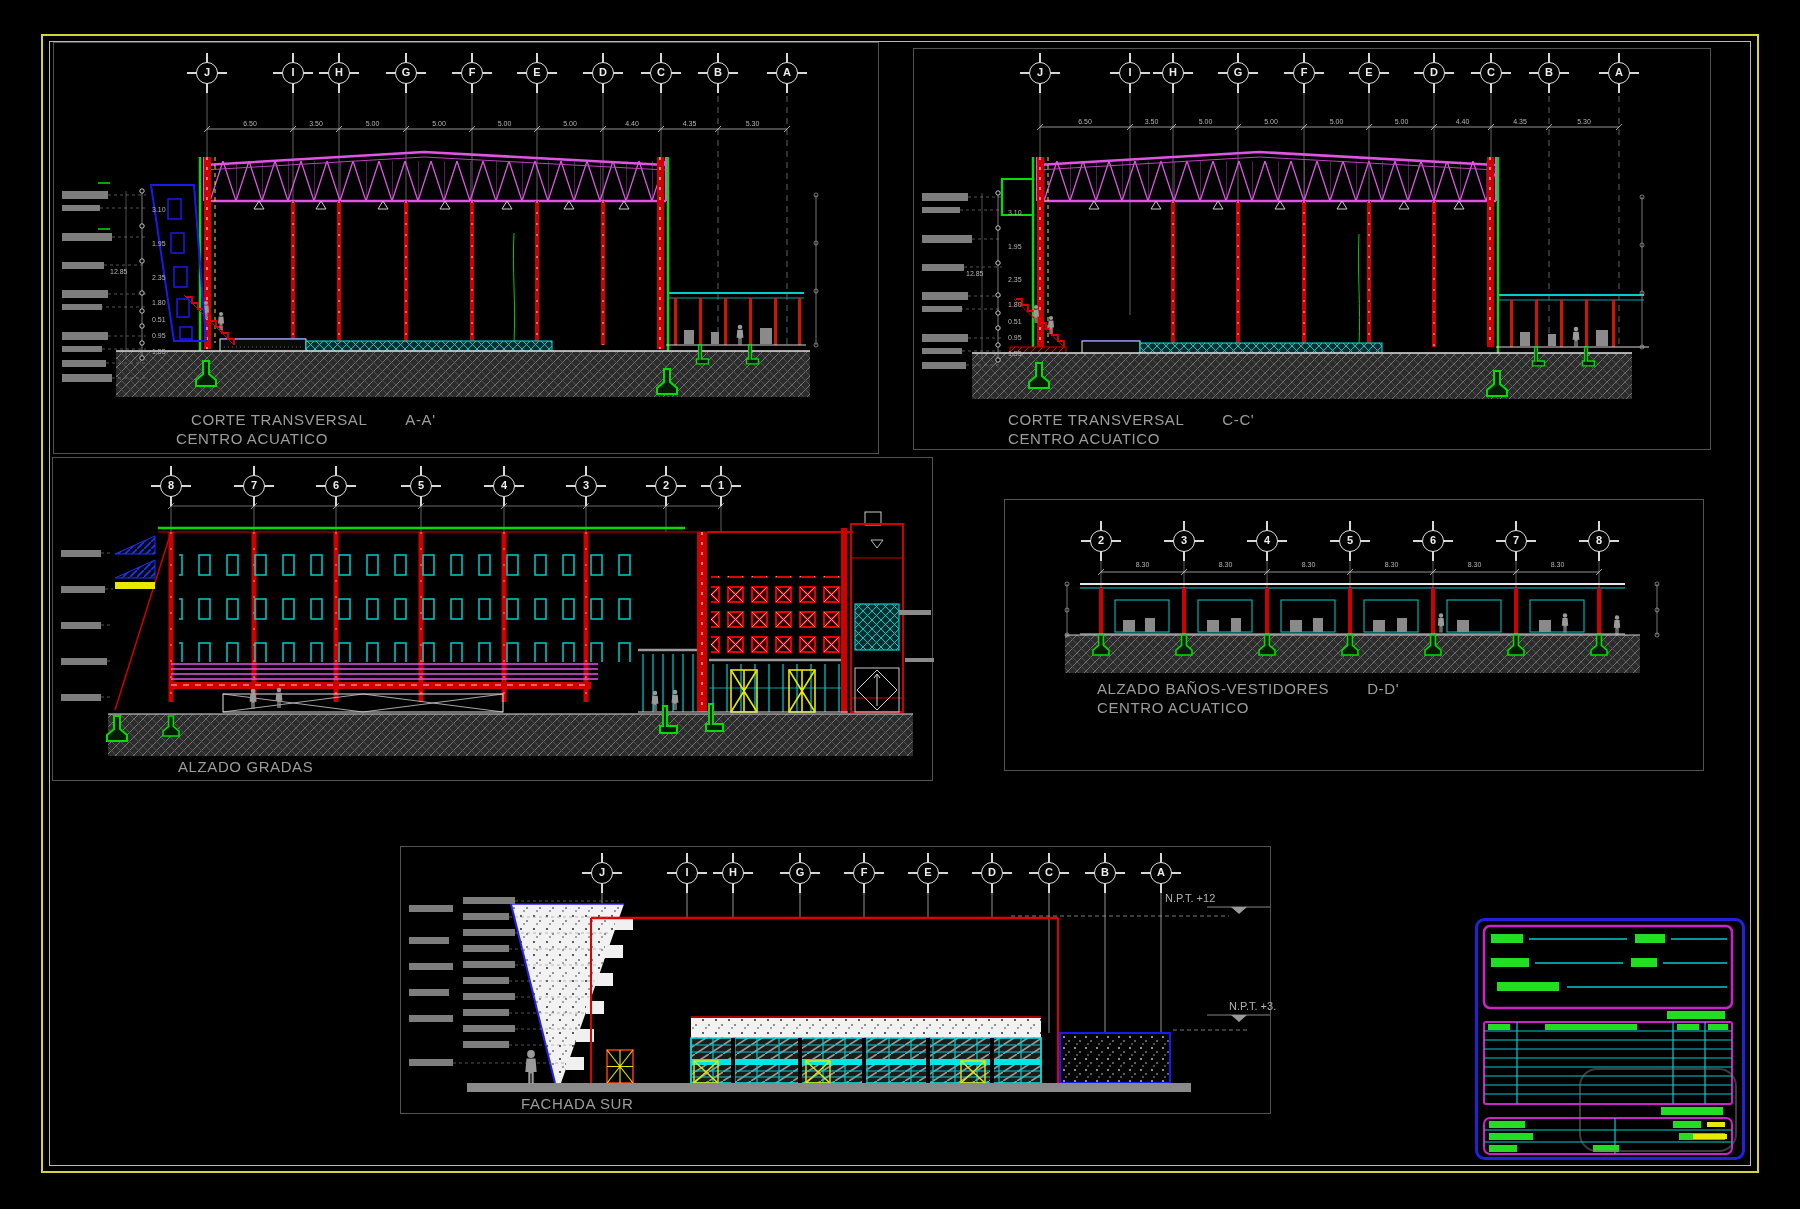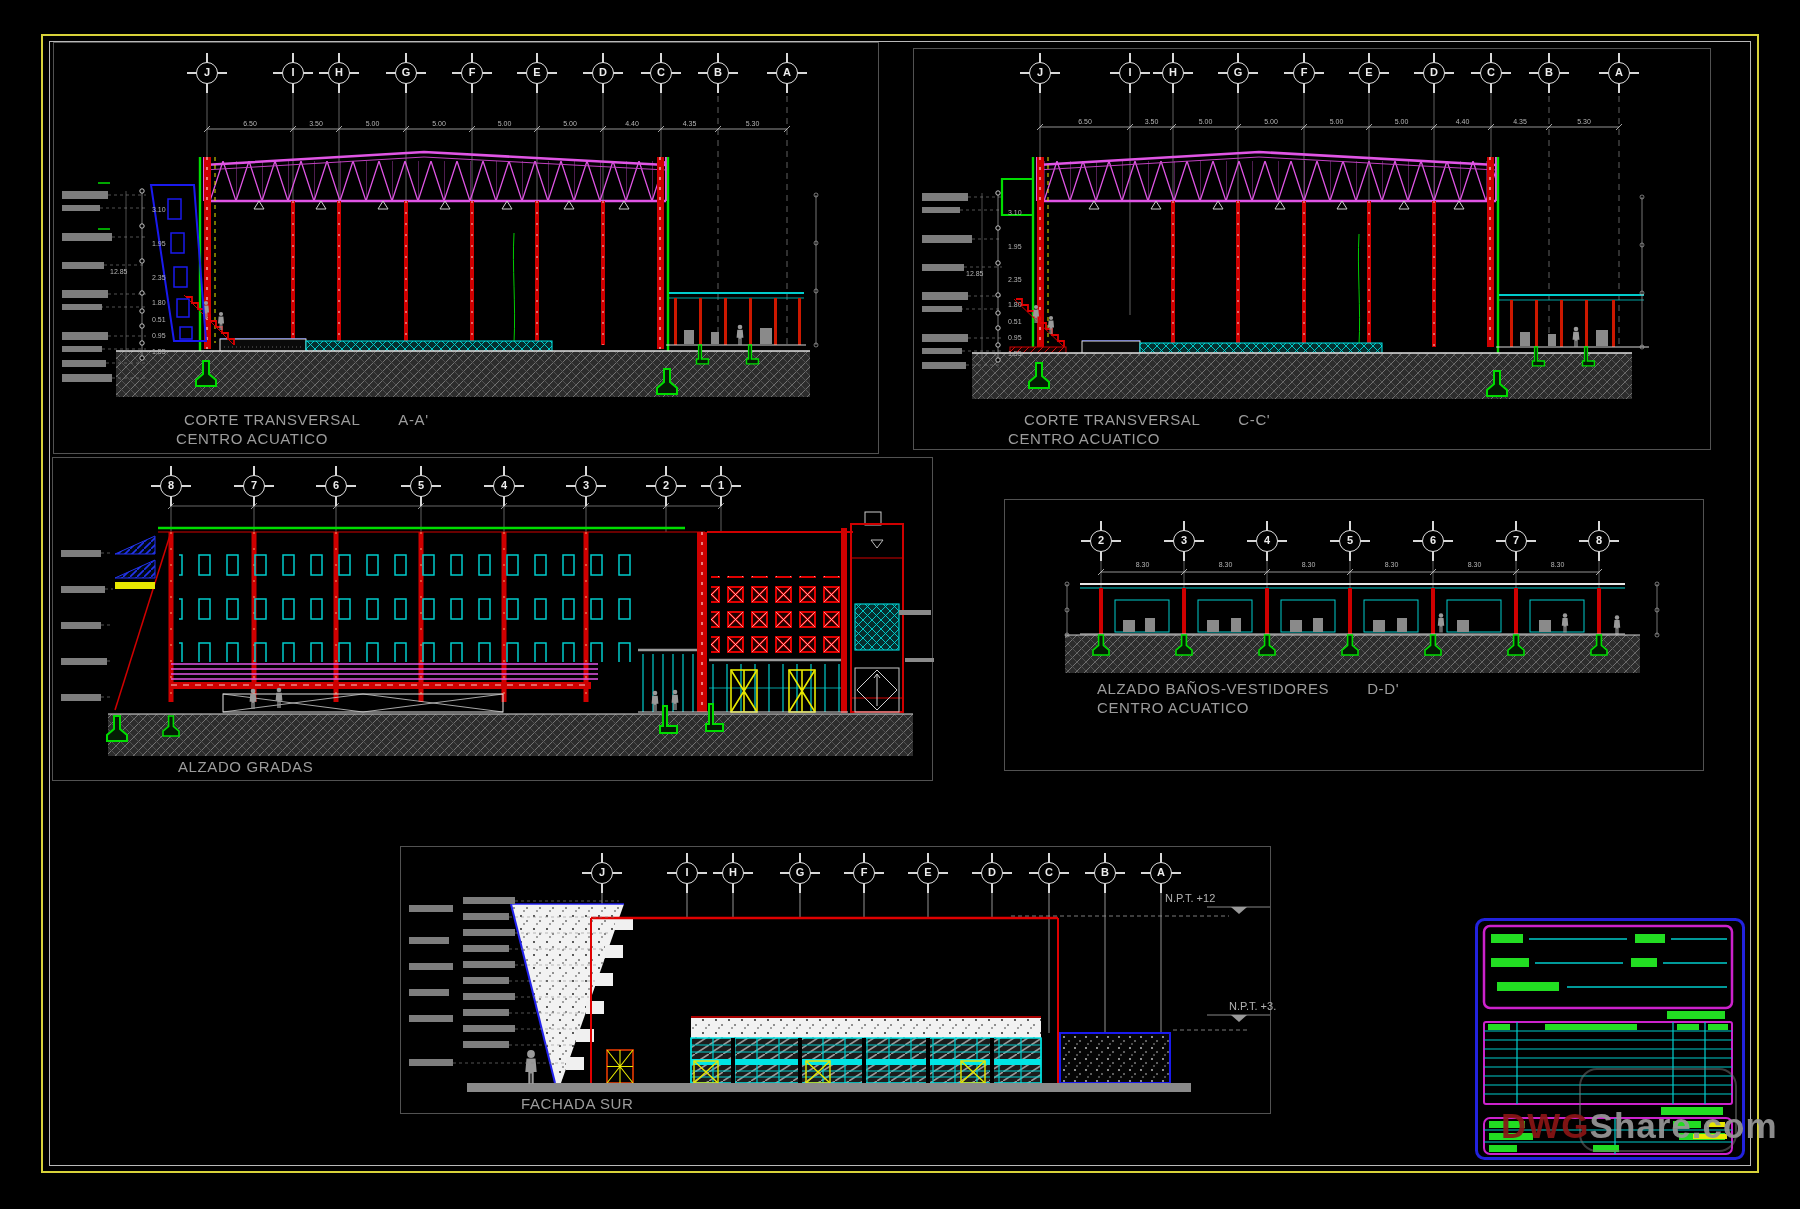--- a/index.html
+++ b/index.html
@@ -218,21 +218,21 @@
         <circle cx="88" cy="250" r="2.2"></circle>
           <circle cx="88" cy="268" r="2.2"></circle>
           <circle cx="88" cy="283" r="2.2"></circle>
         <circle cx="88" cy="300" r="2.2"></circle>
           <circle cx="88" cy="315" r="2.2"></circle>
       </g>
       <path d="M72,148 V315" stroke="#9a9a9a" stroke-width="0.5"></path>
     </g>
   </svg>
   <span class="vdim" style="left:56px;top:228px">12.85</span>
-  <div class="ptitle" style="left:130px;top:368px">
+  <div class="ptitle" style="left:137px;top:368px">
     <span>CORTE TRANSVERSAL</span><span class="ref">A-A'</span>
   </div>
   <div class="ptitle" style="left:122px;top:387px">
     <span>CENTRO ACUATICO</span>
   </div>
 <div class="bub" style="left: 153px; top: 30px;">
       <span class="bh"></span>
       <span class="bv"></span>
       <span class="bc">J</span>
     </div>
@@ -407,21 +407,21 @@
         <circle cx="84" cy="246" r="2.2"></circle>
           <circle cx="84" cy="264" r="2.2"></circle>
           <circle cx="84" cy="279" r="2.2"></circle>
         <circle cx="84" cy="296" r="2.2"></circle>
           <circle cx="84" cy="311" r="2.2"></circle>
       </g>
       <path d="M68,144 V311" stroke="#9a9a9a" stroke-width="0.5"></path>
     </g>
   </svg>
   <span class="vdim" style="left:52px;top:224px">12.85</span>
-  <div class="ptitle" style="left:110px;top:362px">
+  <div class="ptitle" style="left:94px;top:362px">
     <span>CORTE TRANSVERSAL</span><span class="ref">C-C'</span>
   </div>
   <div class="ptitle" style="left:94px;top:381px">
     <span>CENTRO ACUATICO</span>
   </div>
 <div class="bub" style="left: 126px; top: 24px;">
       <span class="bh"></span>
       <span class="bv"></span>
       <span class="bc">J</span>
     </div>
@@ -945,16 +945,13 @@
         <rect x="198" y="203" width="28" height="7"></rect>
           <rect x="204" y="215" width="46" height="7"></rect>
       </g>
       <g fill="#e8e800">
         <rect x="232" y="204" width="18" height="5"></rect>
           <rect x="218" y="216" width="34" height="5"></rect>
       </g>
     </g>
   </svg>
   <div class="wm-outline" style="left:104px;top:150px;width:158px;height:84px"></div>
-  <div class="wm" style="left:26px;top:188px">
-    <span class="wm-red">DWG</span><span class="wm-gray">Share.com</span>
-  </div>
 </div>
 
 </body></html>

